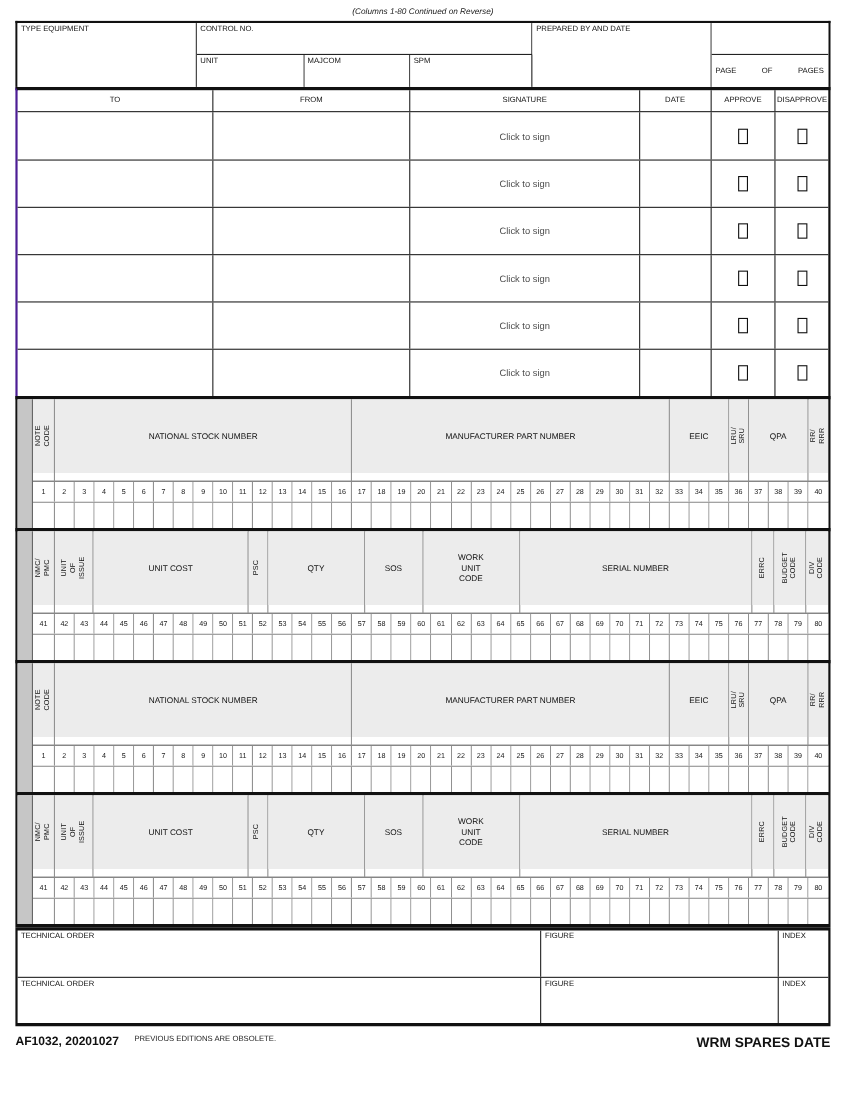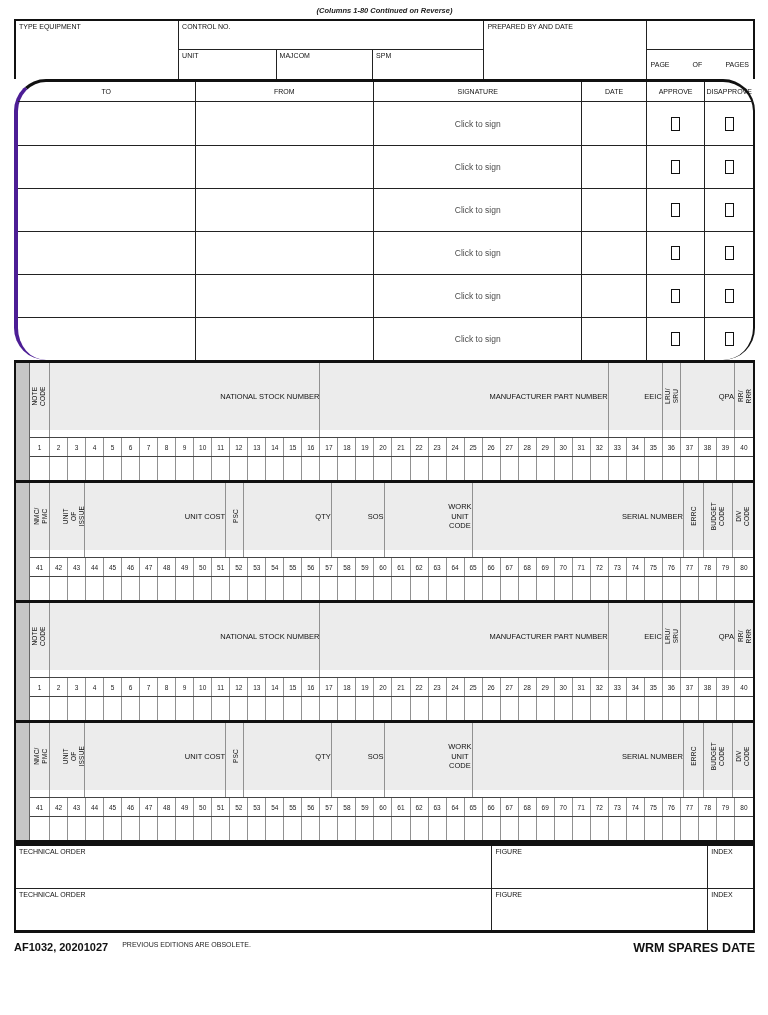--- a/index.html
+++ b/index.html
@@ -6,21 +6,21 @@
   html, body { background: #ffffff; }
   body {
     width: 768px; height: 1015px;
     font-family: "Liberation Sans", sans-serif;
     color: #111; overflow: hidden;
     padding-top: 6px;
   }
   .form { width: 741px; margin-left: 14px; }
   .caption {
     width: 741px; margin-left: 14px; text-align: center;
-    font-size: 7.5px; font-style: italic; color: #222; margin-bottom: 4px; font-weight: bold;
+    font-size: 7.5px; font-style: italic; color: #222; margin-bottom: 4px;
   }
 
   
   .hdr-table {
     display: grid; width: 100%;
     grid-template-columns: 164fr 98fr 97fr 112fr 163fr 107fr;
     grid-template-rows: 29px 29px;
     border: 2px solid #111; border-bottom: none;
   }
   .hc { position: relative; background: #fff; }
@@ -30,21 +30,21 @@
   .h-prep { grid-area: 1 / 5 / 3 / 6; border-right: 1px solid #222; }
   .h-blank{ grid-area: 1 / 6 / 2 / 7; border-bottom: 1px solid #222; }
   .h-unit { grid-area: 2 / 2 / 3 / 3; border-right: 1px solid #222; }
   .h-maj  { grid-area: 2 / 3 / 3 / 4; border-right: 1px solid #222; }
   .h-spm  { grid-area: 2 / 4 / 3 / 5; border-right: 1px solid #222; }
   .h-page { grid-area: 2 / 6 / 3 / 7; display: flex; align-items: center;
             justify-content: space-between; padding: 0 4px; }
   .h-page span { font-size: 7px; }
 
   
-  .sig-block { border-left: 4px solid #4c1d95; border-right: 2px solid #111; border-top: 3px solid #111; border-radius: 32px; }
+  .sig-block { border-left: 2px solid #4c1d95; border-right: 2px solid #111; border-top: 3px solid #111; }
   .sig-grid { display: grid; grid-template-columns: 179fr 180fr 210fr 65fr 59fr 48fr; }
   .sig-head { height: 20px; border-bottom: 1px solid #222; }
   .sig-head > div {
     display: flex; align-items: center; justify-content: center;
     font-size: 7px; border-right: 1px solid #222;
   }
   .sig-head > div:last-child { border-right: none; }
   .sig-row { height: 43px; }
   .sig-row:not(:first-child) { border-top: 1px solid #222; }
   .sc { border-right: 1px solid #222; display: flex; align-items: center; justify-content: center; }
@@ -58,21 +58,21 @@
     grid-template-columns: 14px 20px repeat(39, 1fr);
     grid-template-rows: 74px 20px 23px;
     border-left: 2px solid #111; border-right: 2px solid #111; border-top: 3px solid #111;
     background: #fff;
   }
   .gsec.last { border-bottom: 3px solid #111; }
   .gutter { grid-row: 1 / 4; grid-column: 1; background: #c6c6c6; border-right: 1px solid #666; }
   .band {
     grid-row: 1; background: #ececec; background-clip: content-box;
     padding-bottom: 7px; border-right: 1px solid #919191;
-    display: flex; align-items: center; justify-content: flex-end;
+    display: flex; align-items: center; justify-content: center;
     font-size: 7.5px; text-align: center; white-space: pre-line; line-height: 1.25;
   }
   .band.rend { border-right: none; }
   .vlabel {
     transform: rotate(-90deg); white-space: pre-line; font-size: 6.5px;
     line-height: 1.25; text-align: center; letter-spacing: 0.2px;
   }
   .numrow, .inrow {
     display: grid; grid-column: 2 / 42;
     grid-template-columns: 20px repeat(39, 1fr);

